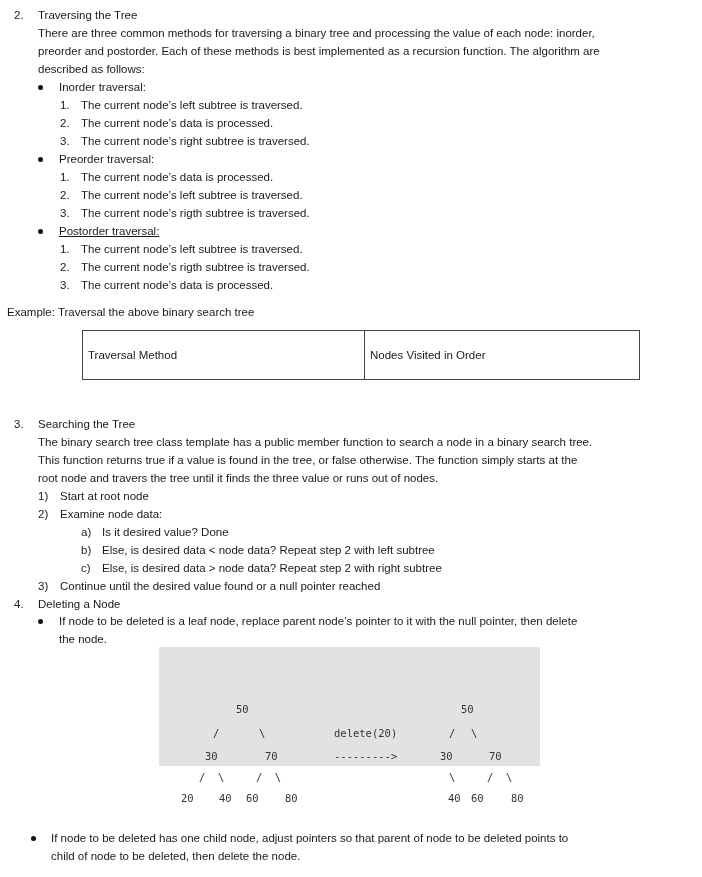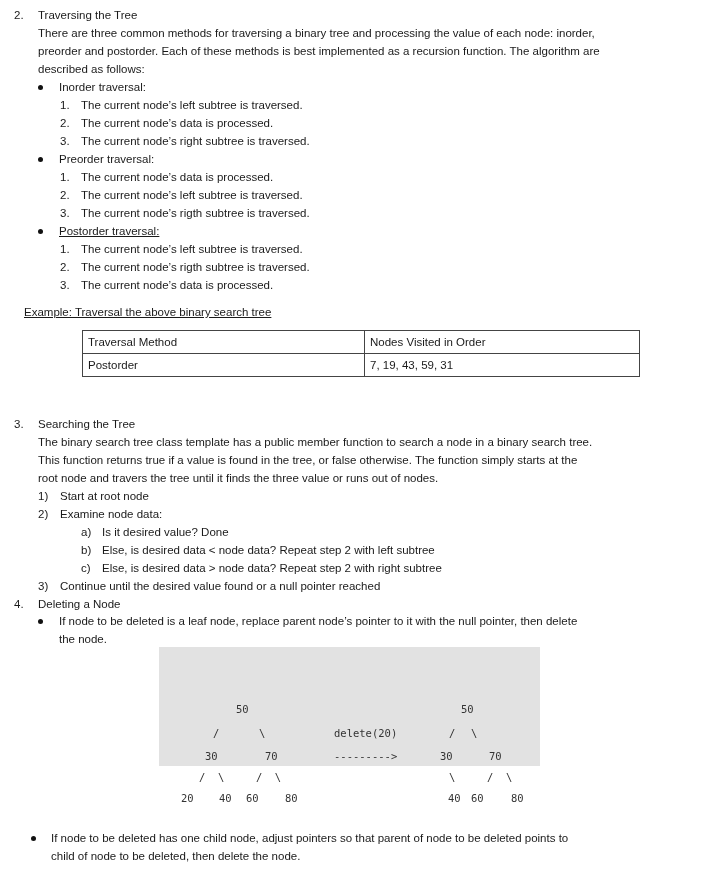--- a/index.html
+++ b/index.html
@@ -12,21 +12,21 @@
   .line { line-height: 18px; height: 18px; }
   .bullet {
     position: absolute; width: 5px; height: 5px; border-radius: 50%;
     background: #111;
   }
   table.trav {
     position: absolute; left: 82px; top: 330px; width: 558px;
     border-collapse: collapse; font-size: 11.5px;
   }
   table.trav td {
-    border: 1px solid #444; padding: 3px 5px; height: 16px; line-height: 16px;
+    border: 1px solid #444; padding: 16px 5px; height: 16px; line-height: 16px;
   }
   table.trav td.c1 { width: 271px; }
   .code-box {
     position: absolute; left: 159px; top: 647px; width: 381px; height: 119px;
     background: #e2e2e2;
     font-family: "DejaVu Sans Mono", "Liberation Mono", monospace;
     font-size: 10.5px; color: #333;
   }
   .code-box .t { position: absolute; white-space: pre; margin-top: 44px; }
 </style>
@@ -61,31 +61,27 @@
 
   <span class="bullet" style="left:38px; top:229px;"></span>
   <span class="abs line" style="left:59px; top:222px;text-decoration:underline;">Postorder traversal:</span>
   <span class="abs line" style="left:60px; top:240px;">1.</span>
   <span class="abs line" style="left:81px; top:240px;">The current node’s left subtree is traversed.</span>
   <span class="abs line" style="left:60px; top:258px;">2.</span>
   <span class="abs line" style="left:81px; top:258px;">The current node’s rigth subtree is traversed.</span>
   <span class="abs line" style="left:60px; top:276px;">3.</span>
   <span class="abs line" style="left:81px; top:276px;">The current node’s data is processed.</span>
 
-  <span class="abs line" style="left:24px; top:303px;text-decoration:underline;">Example: Traversal the above binary search tree</span>
+  <span class="abs line" style="left:7px; top:303px;">Example: Traversal the above binary search tree</span>
 
   <table class="trav">
     <tbody>
         <tr>
       <td class="c1">Traversal Method</td>
       <td>Nodes Visited in Order</td>
-    </tr>
-    <tr>
-      <td class="c1">Postorder</td>
-      <td>7, 19, 43, 59, 31</td>
     </tr>
   </tbody>
     </table>
 </div>
 
 <div>
   <span class="abs line" style="left:14px; top:415px;">3.</span>
   <span class="abs line" style="left:38px; top:415px;">Searching the Tree</span>
 
   <span class="abs line" style="left:38px; top:433px;">The binary search tree class template has a public member function to search a node in a binary search tree.</span>

